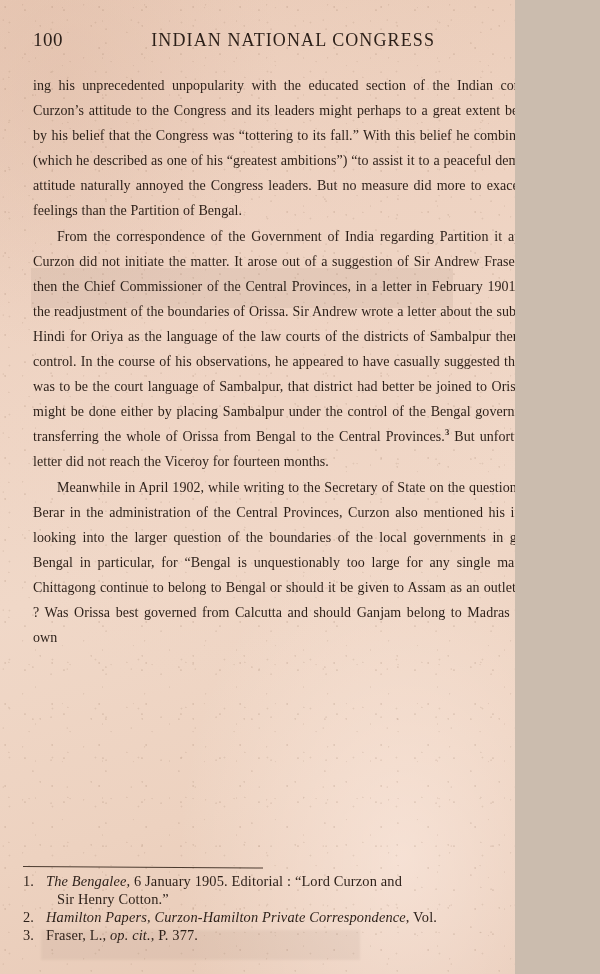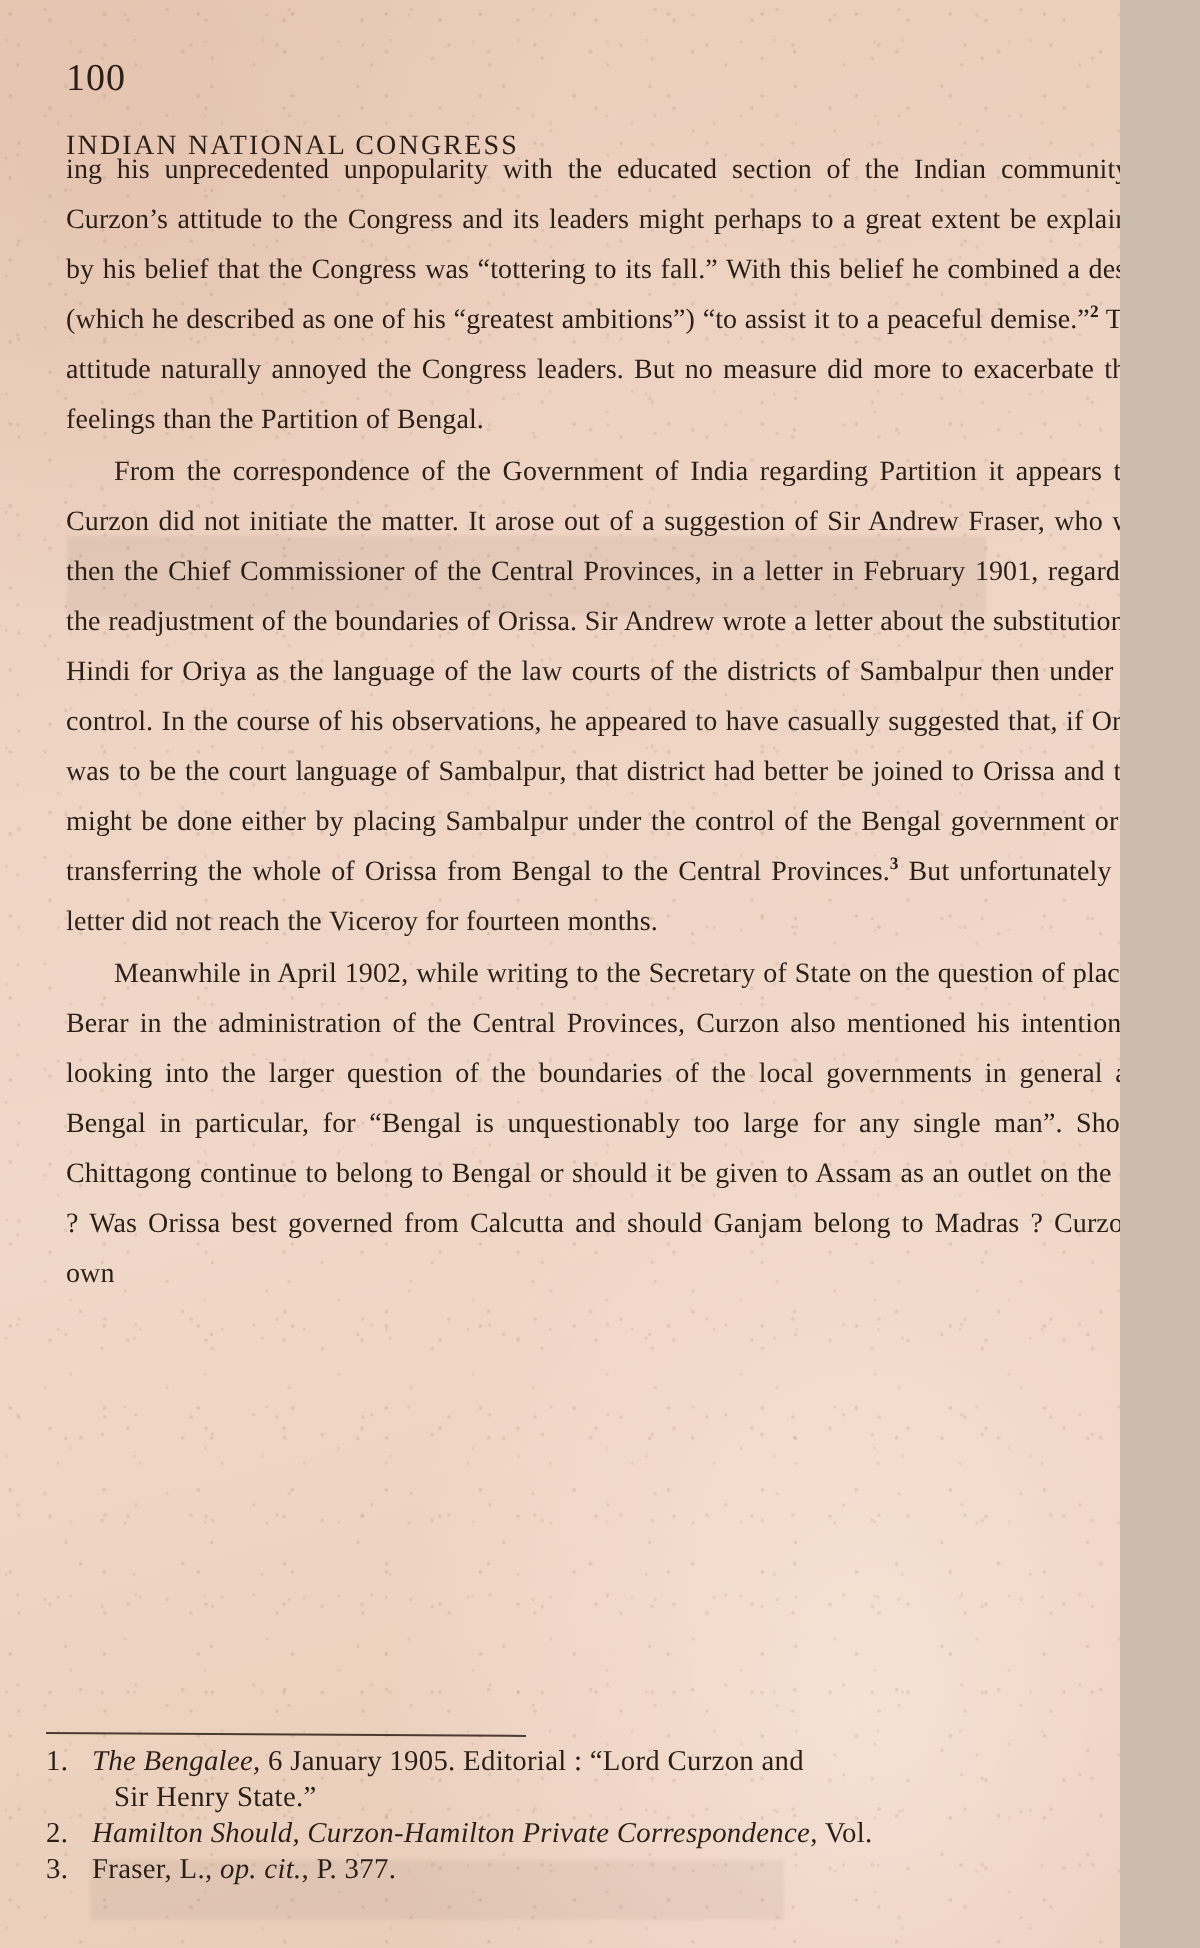--- a/index.html
+++ b/index.html
@@ -2,21 +2,21 @@
 <html><head>
 <meta charset="utf-8">
 <style>
   html, body {
     margin: 0;
     padding: 0;
     background: #cbbcae;
   }
   .page {
     position: relative;
-    width: 560px;
+    width: 515px;
     height: 974px;
     overflow: hidden;
     background:
       radial-gradient(ellipse 70% 55% at 78% 88%, rgba(255,240,232,0.55) 0%, rgba(255,240,232,0) 62%),
       radial-gradient(ellipse 60% 40% at 12% 8%, rgba(222,186,166,0.45) 0%, rgba(222,186,166,0) 70%),
       radial-gradient(ellipse 80% 60% at 50% 30%, rgba(239,211,195,0.5) 0%, rgba(239,211,195,0) 75%),
       linear-gradient(165deg, #e9cab6 0%, #eed3c2 28%, #f0d8c8 55%, #edd2c0 78%, #e7c9b6 100%);
     font-family: "Liberation Serif", "DejaVu Serif", serif;
     color: #2b1f18;
   }
@@ -84,25 +84,24 @@
     position: absolute;
     left: 0;
     top: 0;
     font-size: 19px;
     letter-spacing: 0.5px;
   }
   .head-title {
     position: absolute;
     left: 0; right: 0;
     top: 1px;
-    text-align: left;
-    font-size: 14px;
+    text-align: right;
+    font-size: 18px;
     letter-spacing: 1.1px;
     padding-right: 58px;
-    margin-top: 36px;
   }
 
   
   .body {
     position: absolute;
     left: 33px;
     top: 73px;
     width: 545px;
   }
   p.para {
@@ -171,19 +170,19 @@
 
   <div class="body" id="body-col">
       <p class="para first">ing his unprecedented unpopularity with the educated section of the Indian community,”<sup>1</sup> Curzon’s attitude to the Congress and its leaders might perhaps to a great extent be explained by his belief that the Congress was “tottering to its fall.” With this belief he combined a desire (which he described as one of his “greatest ambitions”) “to assist it to a peaceful demise.”<sup>2</sup> This attitude naturally annoyed the Congress leaders. But no measure did more to exacerbate their feelings than the Partition of Bengal.</p>
       <p class="para">From the correspondence of the Government of India regarding Partition it appears that Curzon did not initiate the matter. It arose out of a suggestion of Sir Andrew Fraser, who was then the Chief Commissioner of the Central Provinces, in a letter in February 1901, regarding the readjustment of the boundaries of Orissa. Sir Andrew wrote a letter about the substitution of Hindi for Oriya as the language of the law courts of the districts of Sambalpur then under his control. In the course of his observations, he appeared to have casually suggested that, if Oriya was to be the court language of Sambalpur, that district had better be joined to Orissa and that might be done either by placing Sambalpur under the control of the Bengal government or by transferring the whole of Orissa from Bengal to the Central Provinces.<sup>3</sup> But unfortunately the letter did not reach the Viceroy for fourteen months.</p>
       <p class="para">Meanwhile in April 1902, while writing to the Secretary of State on the question of placing Berar in the administration of the Central Provinces, Curzon also mentioned his intention of looking into the larger question of the boundaries of the local governments in general and Bengal in particular, for “Bengal is unquestionably too large for any single man”. Should Chittagong continue to belong to Bengal or should it be given to Assam as an outlet on the sea ? Was Orissa best governed from Calcutta and should Ganjam belong to Madras ? Curzon’s own</p>
     </div>
 
   <div class="footnotes">
     <div class="fn-rule"></div>
     <div id="fn-list">
-        <div class="fn"><span class="fn-num">1.</span><i>The Bengalee</i>, 6 January 1905. Editorial : “Lord Curzon and<span class="fn-cont">Sir Henry State.”</span></div>
-        <div class="fn"><span class="fn-num">2.</span><i>Hamilton Should, Curzon-Hamilton Private Correspondence</i>, Vol.</div>
+        <div class="fn"><span class="fn-num">1.</span><i>The Bengalee</i>, 6 January 1905. Editorial : “Lord Curzon and<span class="fn-cont">Sir Henry Cotton.”</span></div>
+        <div class="fn"><span class="fn-num">2.</span><i>Hamilton Papers, Curzon-Hamilton Private Correspondence</i>, Vol.</div>
         <div class="fn"><span class="fn-num">3.</span>Fraser, L., <i>op. cit.</i>, P. 377.</div>
       </div>
   </div>
 
 </div>
 
 </body></html>

